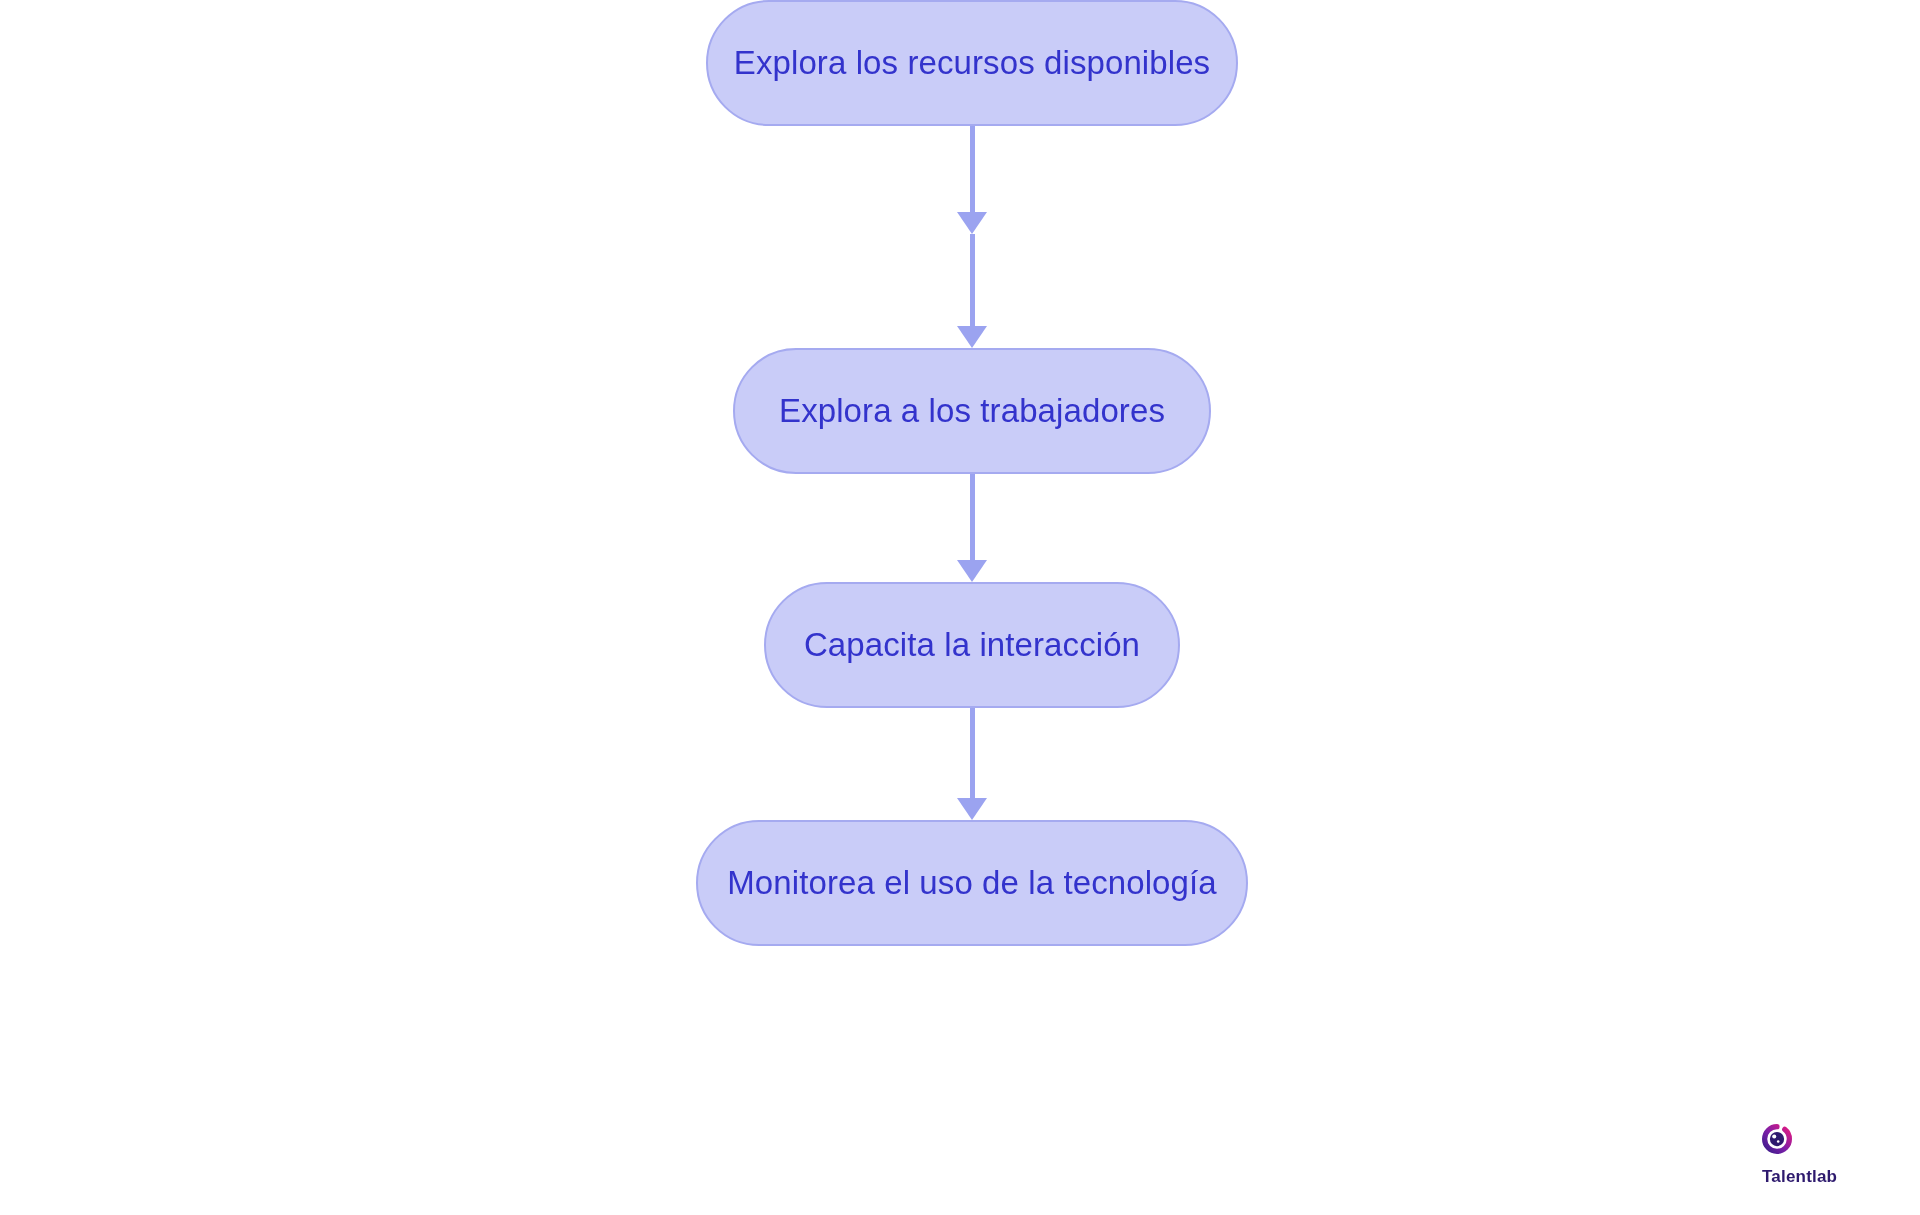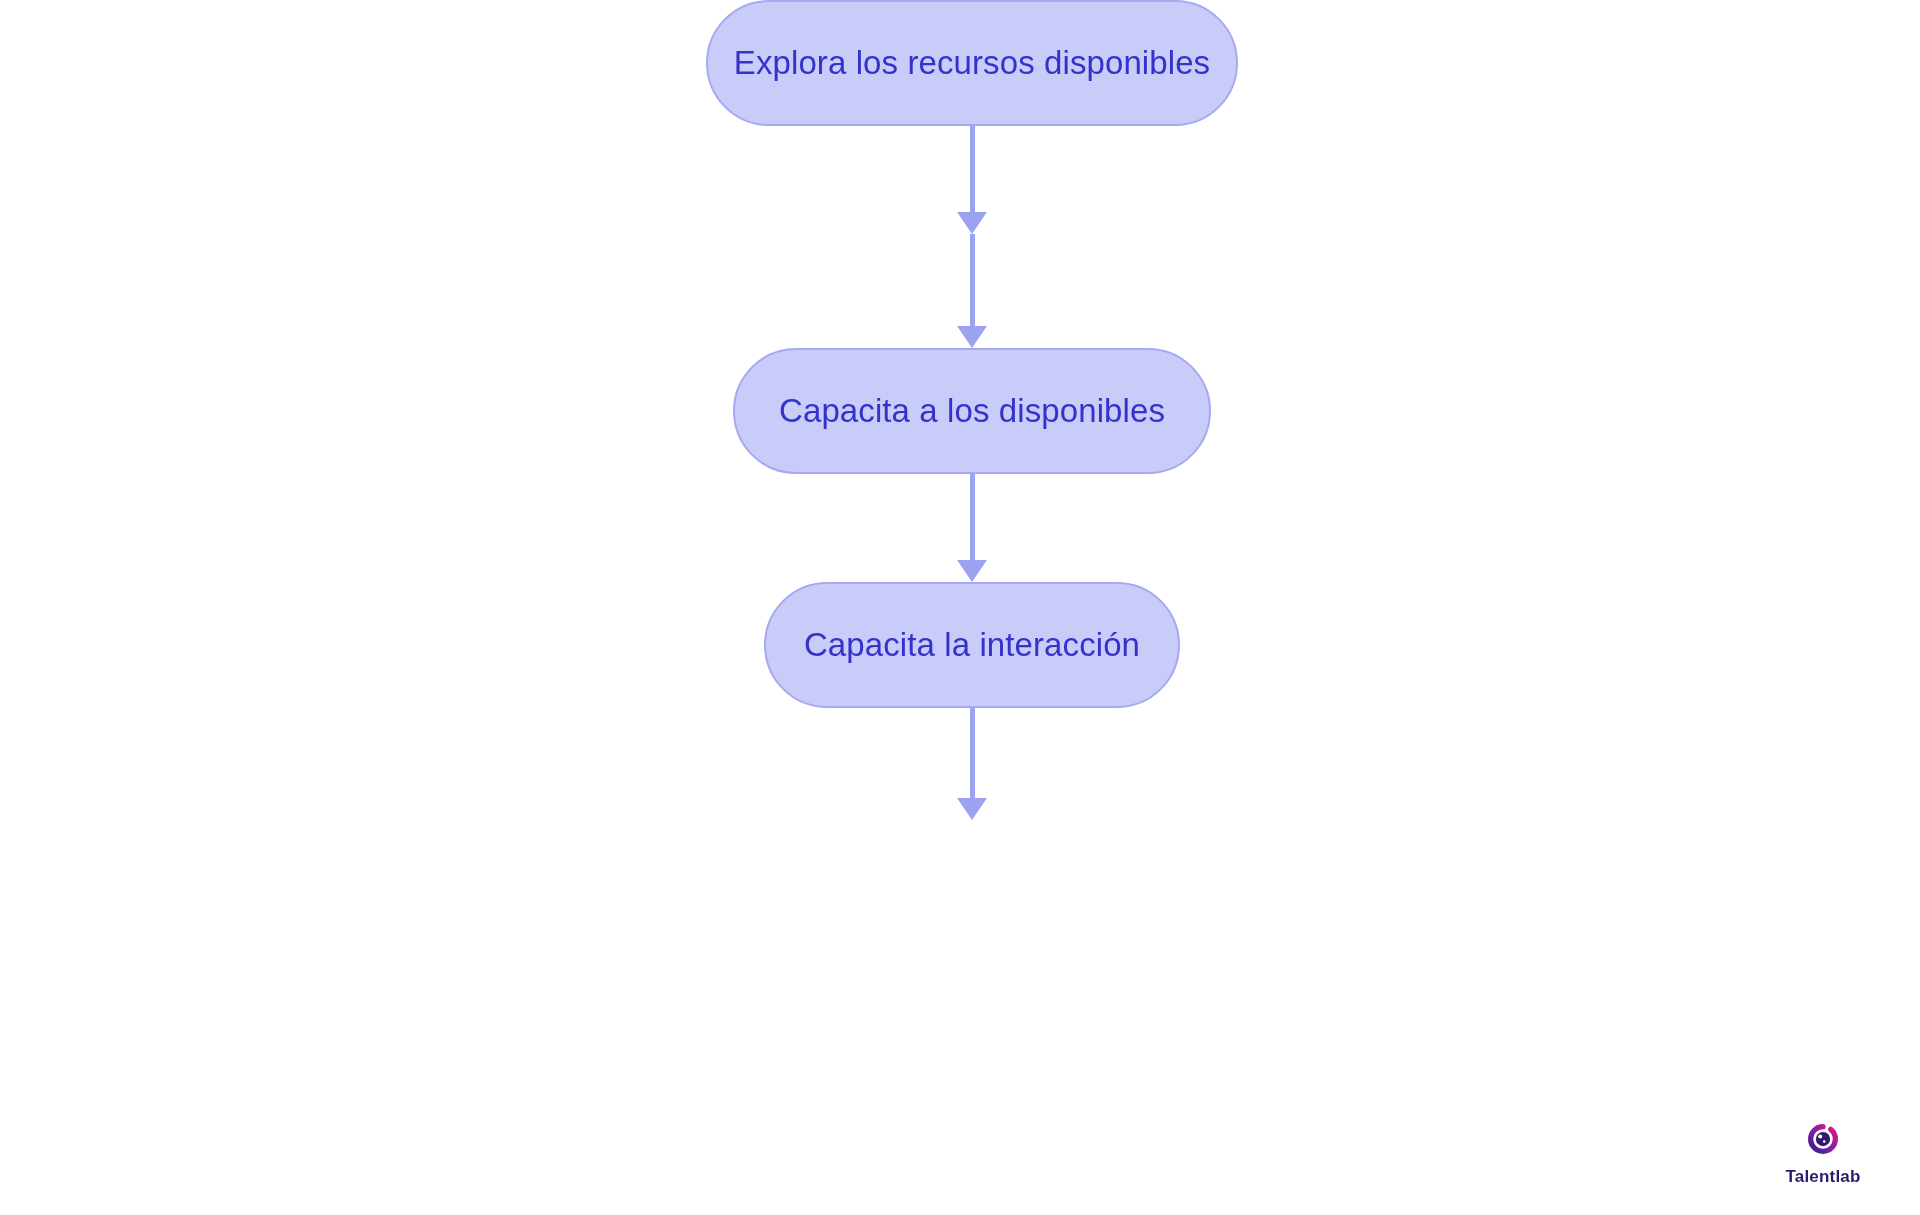--- a/index.html
+++ b/index.html
@@ -94,21 +94,21 @@
   .conn-h4 { height: 112px; }
 
   
   .brand {
     position: absolute;
     right: 48px;
     bottom: 30px;
     width: 122px;
     display: flex;
     flex-direction: column;
-    align-items: center;
+    align-items: flex-start;
     gap: 14px;
   }
   .brand-mark {
     width: 30px;
     height: 30px;
     display: block;
   }
   .brand-name {
     color: #2e1a6e;
     font-size: 17px;
@@ -133,37 +133,40 @@
       <div class="connector-head"></div>
     </div>
 
 
     <div class="connector conn-h2">
       <div class="connector-line"></div>
       <div class="connector-head"></div>
     </div>
 
     <div class="node node-w3">
-      <span class="node-label">Capacita a los disponibles</span>
+      <span class="node-label">Explora a los trabajadores</span>
     </div>
 
     <div class="connector conn-h3">
       <div class="connector-line"></div>
       <div class="connector-head"></div>
     </div>
 
     <div class="node node-w4">
       <span class="node-label">Capacita la interacción</span>
     </div>
 
     <div class="connector conn-h4">
       <div class="connector-line"></div>
       <div class="connector-head"></div>
     </div>
 
+    <div class="node node-w5">
+      <span class="node-label">Monitorea el uso de la tecnología</span>
+    </div>
 
   </div>
 
   <div class="brand">
     <svg class="brand-mark" viewBox="0 0 40 40">
       <defs>
         <linearGradient id="tlGrad" x1="0" y1="1" x2="1" y2="0">
           <stop offset="0%" stop-color="#3a1d8a"></stop>
           <stop offset="45%" stop-color="#7b1fa8"></stop>
           <stop offset="100%" stop-color="#e6197f"></stop>

